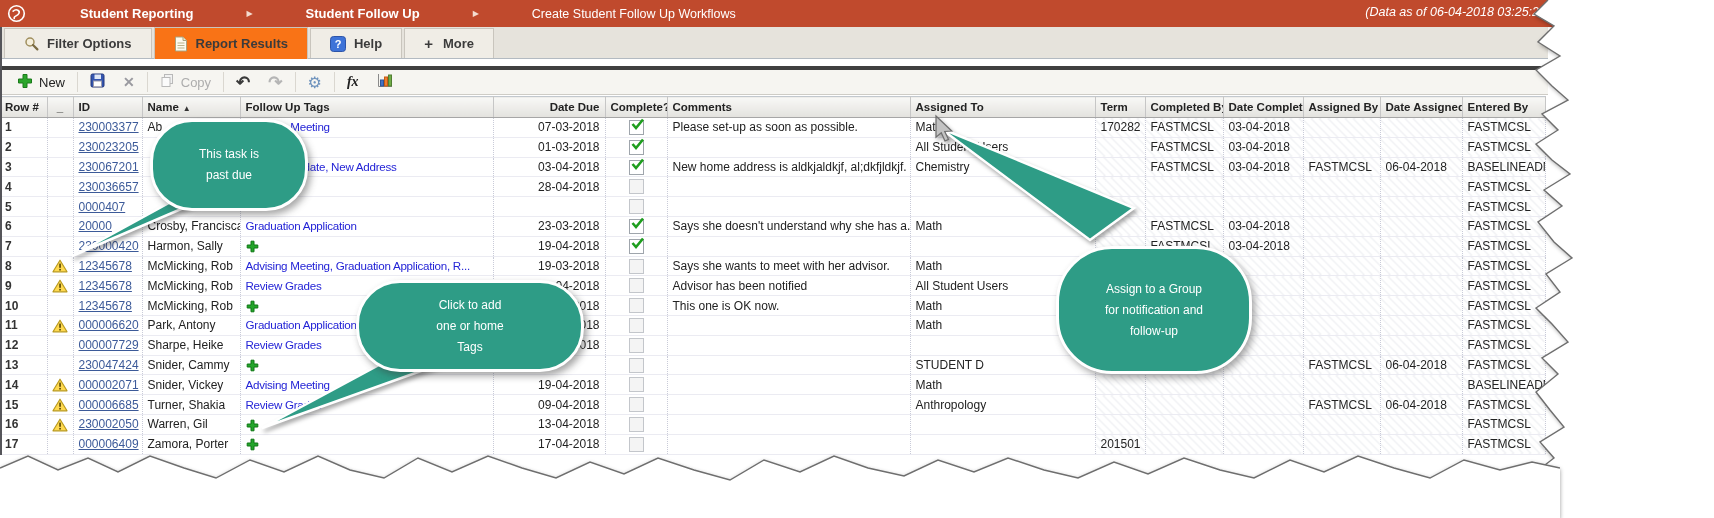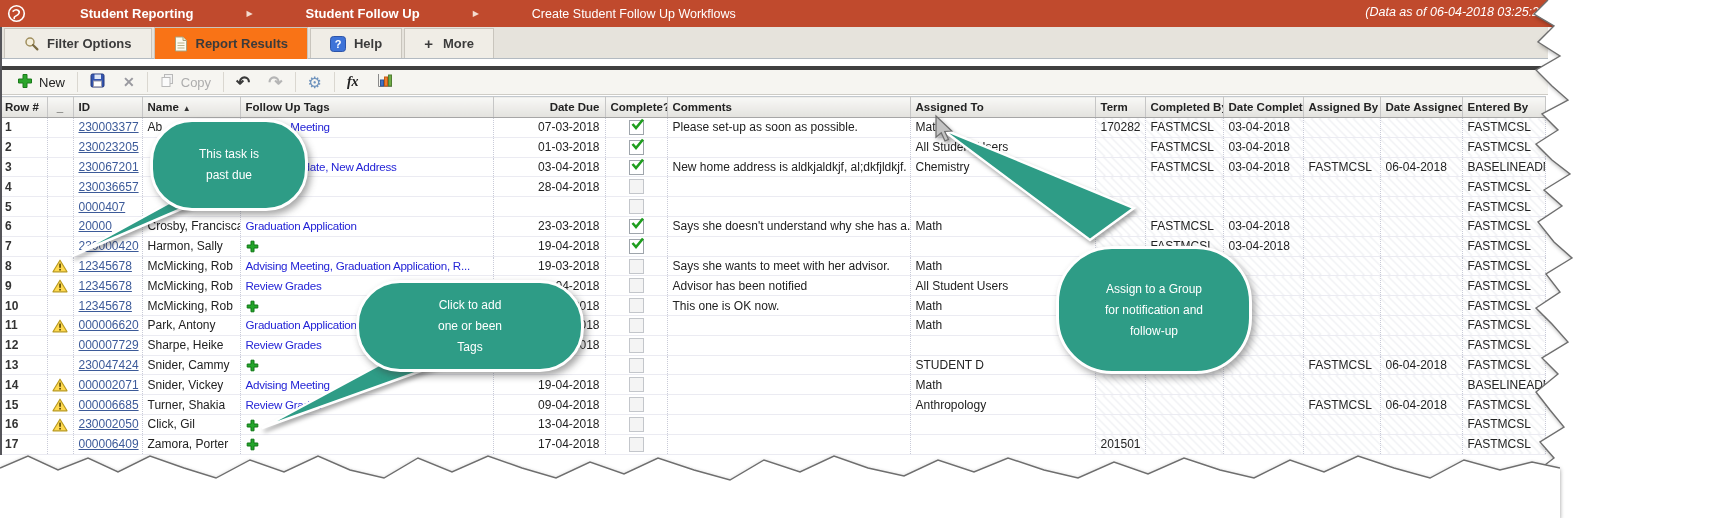--- a/index.html
+++ b/index.html
@@ -525,21 +525,21 @@
             <td class="col-entered_by hatch">FASTMCSL</td>
           </tr>
           <tr>
             <td class="col-num">16</td>
             <td class="col-warn"><span class="warnicon"><svg width="16" height="14" viewBox="0 0 16 14">
                   <path d="M8 1.2 L15 12.8 H1 Z" fill="#FFD94F" stroke="#B99A1F" stroke-width="1.2" stroke-linejoin="round"></path>
                   <rect x="7.3" y="4.6" width="1.5" height="4.2" fill="#4A3B00"></rect>
                   <rect x="7.3" y="9.9" width="1.5" height="1.6" fill="#4A3B00"></rect>
                 </svg></span></td>
             <td class="col-id"><a class="idlink" href="#">230002050</a></td>
-            <td class="col-name">Click, Gil</td>
+            <td class="col-name">Warren, Gil</td>
             <td class="col-tags"><span class="plusicon"><svg width="13" height="13">
                   <path d="M5 1.2 H8 V5 H11.8 V8 H8 V11.8 H5 V8 H1.2 V5 H5 Z" fill="#23A52A" stroke="#0F7714" stroke-width="1"></path>
                 </svg></span></td>
             <td class="col-date_due">13-04-2018</td>
             <td class="col-complete"><span class="cbx"></span></td>
             <td class="col-comments"></td>
             <td class="col-assigned_to"></td>
             <td class="col-term hatch"></td>
             <td class="col-completed_by hatch"></td>
             <td class="col-date_completed hatch"></td>
@@ -583,21 +583,21 @@
     <span>This task is</span>
     <span>past due</span>
   </div>
   <div class="callout" id="callout-assign">
     <span>Assign to a Group</span>
     <span>for notification and</span>
     <span>follow-up</span>
   </div>
   <div class="callout" id="callout-tags">
     <span>Click to add</span>
-    <span>one or been</span>
+    <span>one or home</span>
     <span>Tags</span>
   </div>
 
   <div class="leftedge"></div>
 
   <svg class="torn" id="torn-right" width="190" height="518">
     <polygon fill="#fff" points="24,0 10,14 30,26 14,42 36,56 12,70 28,86 44,100 18,114 34,130 12,144 28,160 46,174 20,190 38,206 14,222 30,242 48,258 22,274 36,292 12,308 28,324 44,342 18,358 34,374 12,392 26,410 40,427 16,442 30,458 12,472 34,488 20,502 28,518 190,518 190,0"></polygon>
     <polyline fill="none" stroke="#6E6E6E" stroke-width="1.4" points="24,0 10,14 30,26 14,42 36,56 12,70 28,86 44,100 18,114 34,130 12,144 28,160 46,174 20,190 38,206 14,222 30,242 48,258 22,274 36,292 12,308 28,324 44,342 18,358 34,374 12,392 26,410 40,427 16,442 30,458 12,472 34,488 20,502 28,518"></polyline>
   </svg>
   <svg class="torn" id="torn-bottom" width="1560" height="72">

